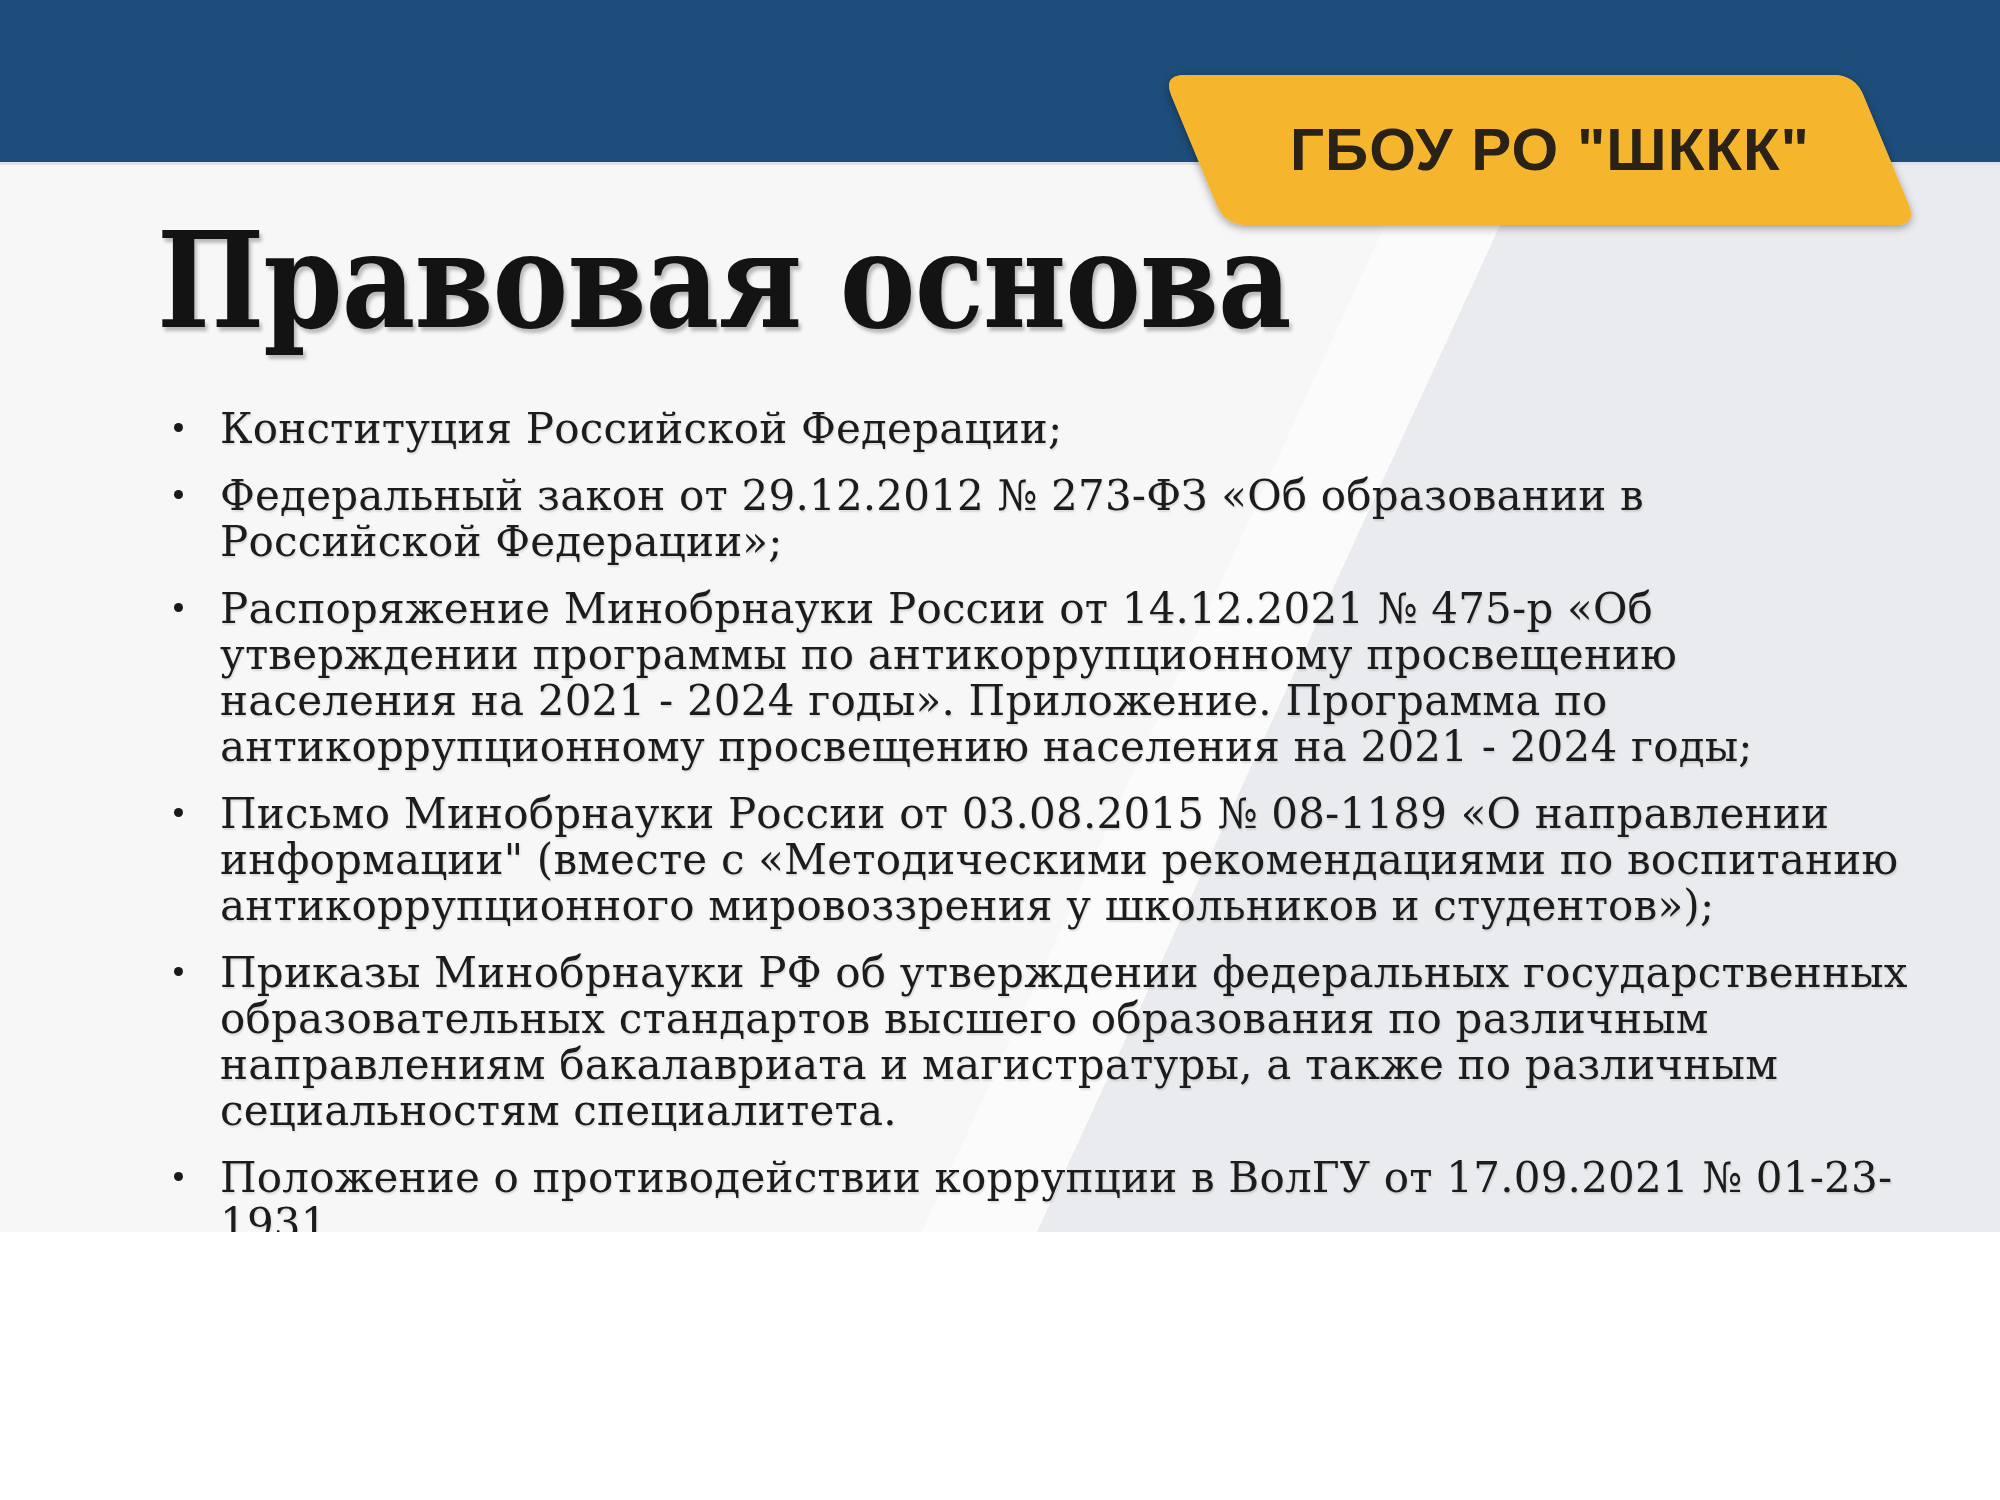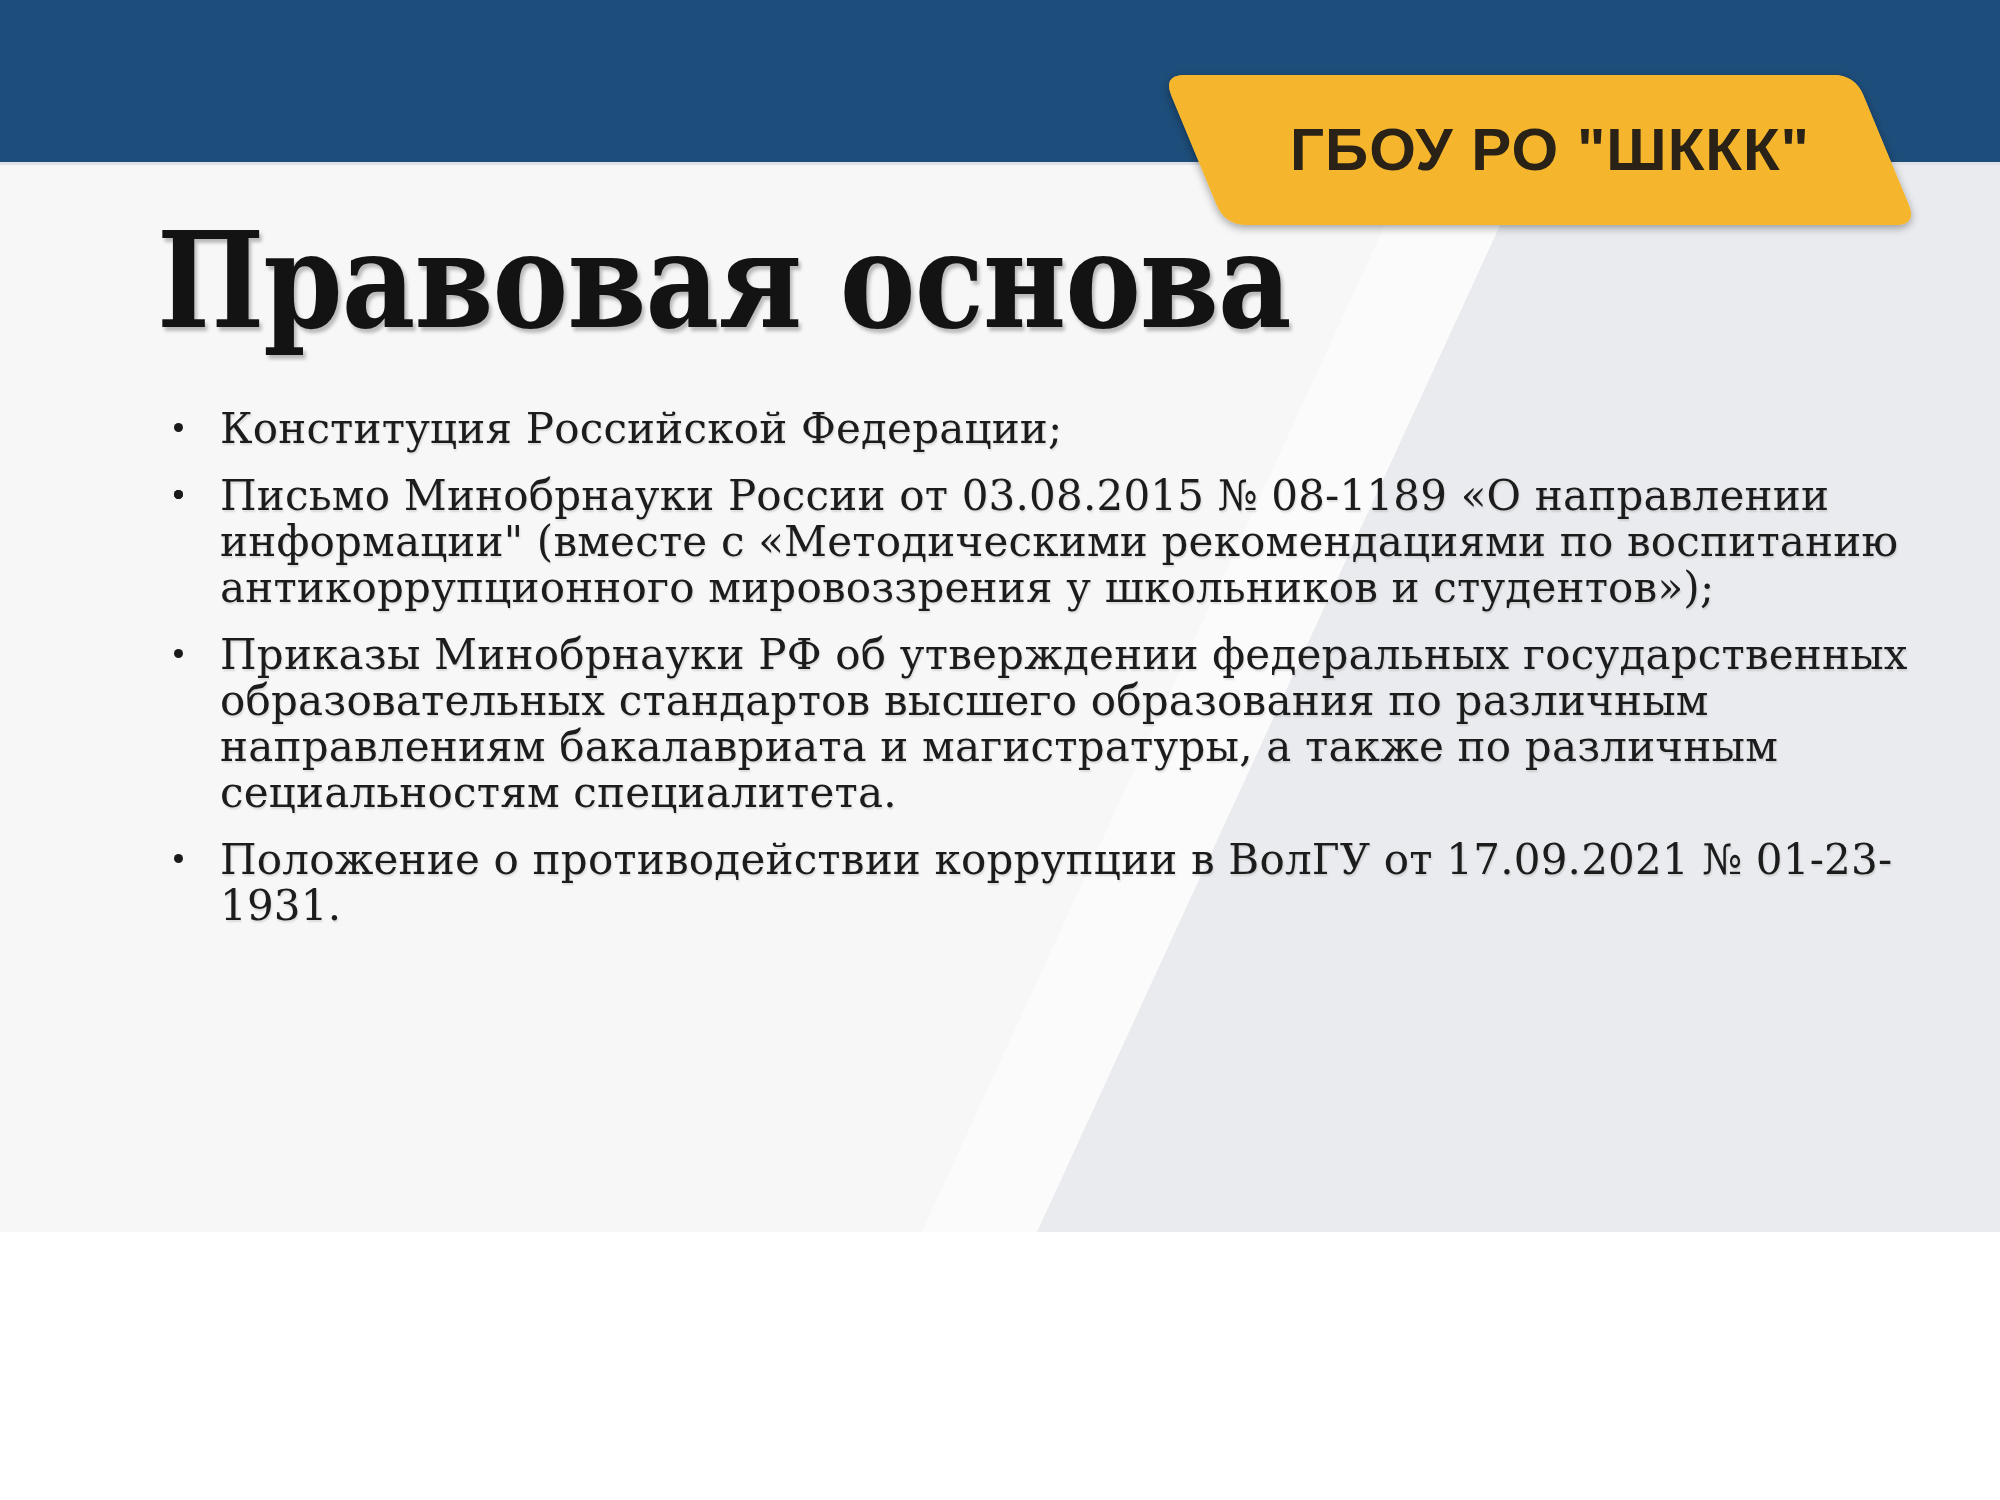--- a/index.html
+++ b/index.html
@@ -112,21 +112,22 @@
       <path d="M 55,23 H 703 Q 725,23 733.4,43.5 L 778.6,152.6 Q 787,173 765,173 H 117 Q 95,173 86.6,152.6 L 41.4,43.5 Q 33,23 55,23 Z" fill="#f5b62e" transform="translate(820,0) scale(-1,1) translate(820,0) scale(-1,1)" opacity="0"></path>
       <path d="M 55,23 H 703 Q 725,23 733.4,43.5 L 778.6,152.6 Q 787,173 765,173 H 117 Q 95,173 86.6,152.6 L 41.4,43.5 Q 33,23 55,23 Z" fill="#f5b62e"></path>
       <text class="badge-label" x="420" y="118" text-anchor="middle" fill="#2a2214">ГБОУ РО "ШККК"</text>
     </g>
   </svg>
 
   <h1 class="page-title">Правовая основа</h1>
 
   <ul class="legal-list">
       <li><span class="dot"></span><span>Конституция Российской Федерации;</span></li>
-      <li><span class="dot"></span></li>
+      <li><span class="dot"></span><span>Федеральный закон от 29.12.2012 № 273-ФЗ «Об образовании в Российской Федерации»;</span></li>
+      <li><span class="dot"></span><span>Распоряжение Минобрнауки России от 14.12.2021 № 475-р «Об утверждении программы по антикоррупционному просвещению населения на 2021 - 2024 годы». Приложение. Программа по антикоррупционному просвещению населения на 2021 - 2024 годы;</span></li>
       <li><span class="dot"></span><span>Письмо Минобрнауки России от 03.08.2015 № 08-1189 «О направлении информации" (вместе с «Методическими рекомендациями по воспитанию антикоррупционного мировоззрения у школьников и студентов»);</span></li>
       <li><span class="dot"></span><span>Приказы Минобрнауки РФ об утверждении федеральных государственных образовательных стандартов высшего образования по различным направлениям бакалавриата и магистратуры, а также по различным сециальностям специалитета.</span></li>
       <li><span class="dot"></span><span>Положение о противодействии коррупции в ВолГУ от 17.09.2021 № 01-23-1931.</span></li>
     </ul>
 
   <div class="bottom-yellow"></div>
   <div class="bottom-navy"></div>
 
 </div>
 

